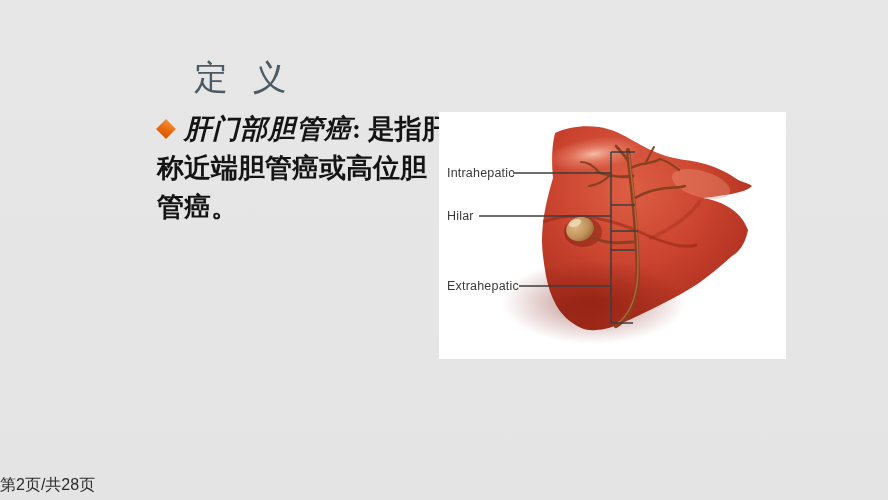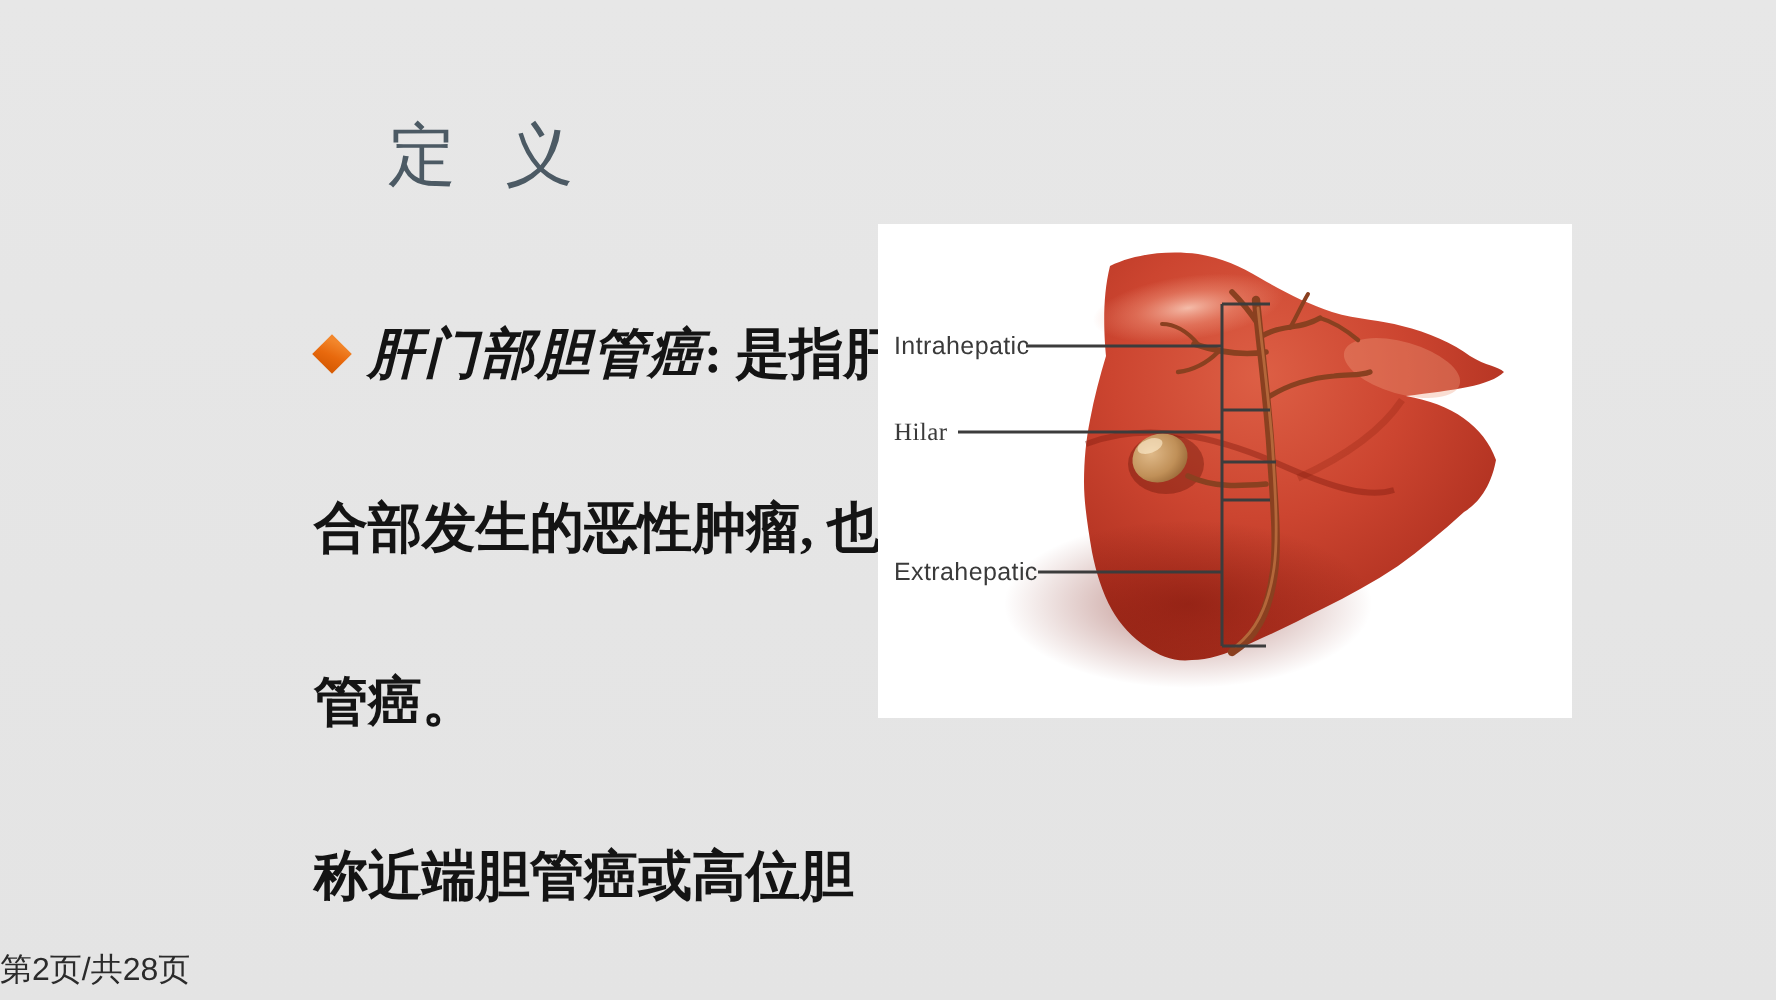--- a/index.html
+++ b/index.html
@@ -14,64 +14,63 @@
     font-family:"Liberation Serif","DejaVu Serif",serif;
     font-size:34px;font-weight:400;color:#4c5a64;letter-spacing:8px;
     white-space:pre;
   }
   
   .def-block{
     position:absolute;left:157px;top:110px;width:310px;
     font-family:"Liberation Serif","DejaVu Serif",serif;
     font-size:27px;font-weight:700;color:#141414;
   }
-  .bline{height:39px;line-height:39px;white-space:nowrap;margin-top:48px;}
+  .bline{height:39px;line-height:39px;white-space:nowrap;}
   .diamond{
     display:inline-block;width:14px;height:14px;
     background:linear-gradient(160deg,#f2862b 15%,#e8690d 55%,#d85c04 90%);
     transform:rotate(45deg);
     margin:0 11px 5px 2px;vertical-align:middle;
   }
   .term{font-style:italic;letter-spacing:1px;}
   
   .fig-card{
     position:absolute;left:439px;top:112px;width:318px;height:247px;
     background:#ffffff;
     padding-left:29px;
   }
   .fig-card svg{position:absolute;left:0;top:0;}
   .fig-label{
     position:absolute;font-size:12.5px;color:#3a3a3a;
     font-family:"Liberation Sans","DejaVu Sans",sans-serif;
     letter-spacing:0.2px;white-space:nowrap;
   }
   .lbl-intra{left:8px;top:54px;}
-  .lbl-hilar{left:8px;top:97px;font-family:Liberation Serif, serif;}
+  .lbl-hilar{left:8px;top:97px;}
   .lbl-extra{left:8px;top:167px;text-align:right;}
   
   .footer{
     position:absolute;left:0;right:0;top:475px;text-align:left;
     font-size:16px;color:#2b2b2b;
     font-family:"Liberation Sans","DejaVu Sans",sans-serif;
   }
 </style>
 </head>
 <body>
 
 <div class="screen">
 
   <h1 class="slide-title">定 义</h1>
 
   <div class="def-block">
     <div class="bline">
       <span class="diamond"></span><span class="term">肝门部胆管癌</span><span>: 是指肝</span>
     </div>
-    <div class="bline">合部发生的恶性肿瘤, 也</div>
+    <div class="bline">称近端胆管癌或高位胆</div>
     <div class="bline">管癌。</div>
-    <div class="bline">称近端胆管癌或高位胆</div>
   </div>
 
   <div class="fig-card">
     <svg width="318" height="247" viewBox="0 0 318 247">
       <defs>
         <radialGradient id="liverG" cx="0.42" cy="0.30" r="0.78">
           <stop offset="0" stop-color="#dd5f45"></stop>
           <stop offset="0.45" stop-color="#cc4530"></stop>
           <stop offset="0.8" stop-color="#b33322"></stop>
           <stop offset="1" stop-color="#9c2918"></stop>

